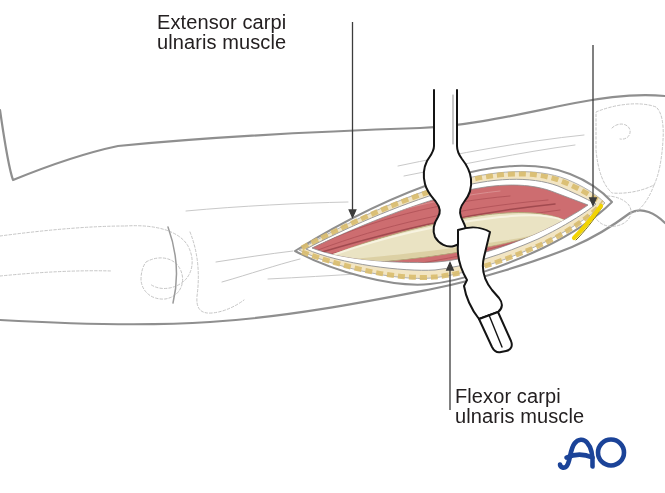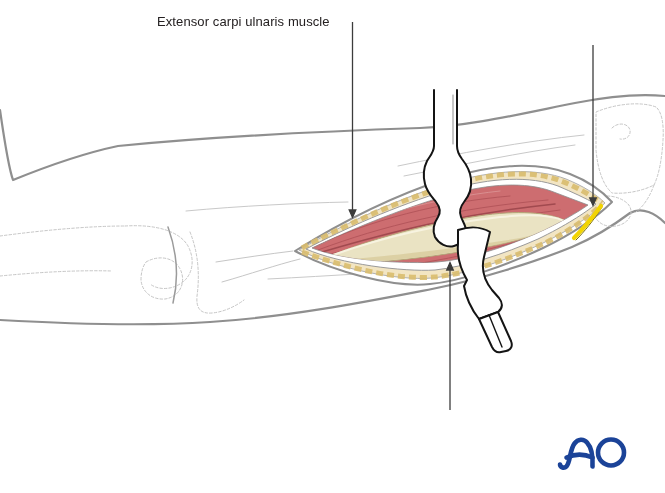--- a/index.html
+++ b/index.html
@@ -2,21 +2,21 @@
 <html><head>
 <meta charset="utf-8">
 <style>
   html,body{margin:0;padding:0;background:#fff;}
   .stage{
     position:relative;width:665px;height:493px;background:#ffffff;overflow:hidden;
     font-family:"Liberation Sans",sans-serif;
   }
   .stage svg.illu{position:absolute;left:0;top:0;}
   .anno{
-    position:absolute;font-size:13px;line-height:20px;color:#242021;
+    position:absolute;font-size:20px;line-height:20px;color:#242021;
     letter-spacing:0.1px;
   }
   .label-extensor{left:157px;top:12px;width:178px;}
   .label-dorsal{left:391px;top:12px;width:212px;}
   .label-flexor{left:455px;top:386px;width:158px;}
   .logo{position:absolute;left:556px;top:432px;width:76px;height:40px;}
 </style>
 </head>
 <body>
 
@@ -128,20 +128,21 @@
         <polygon points="589.7,198 596.3,198 593,205.5"></polygon>
       </g>
       <g>
         <path d="M 450,410 L 450,269" fill="none"></path>
         <polygon points="446.7,270 453.3,270 450,262.5"></polygon>
       </g>
     </g>
   </svg>
 
   <div class="anno label-extensor">Extensor carpi ulnaris muscle</div>
+  <div class="anno label-flexor">Flexor carpi ulnaris muscle</div>
 
   <svg class="logo" role="img" width="76" height="40" viewBox="556 432 76 40" aria-label="AO">
     <g fill="none" stroke="#1b4398" stroke-width="4.6" stroke-linecap="round">
       <path d="M 560,464.5 C 560.5,467.5 564,468.8 566.5,466.3 C 570.5,462.3 569.5,450 574.5,443.5 C 578,439 583.5,438.5 587,442.5 C 591.5,447.5 593,458 592.5,466.5"></path>
       <path d="M 566.5,457.5 C 575,453.8 584,453.8 592.5,457.5"></path>
       <circle cx="611" cy="452.5" r="13"></circle>
     </g>
   </svg>
 
 </div>

